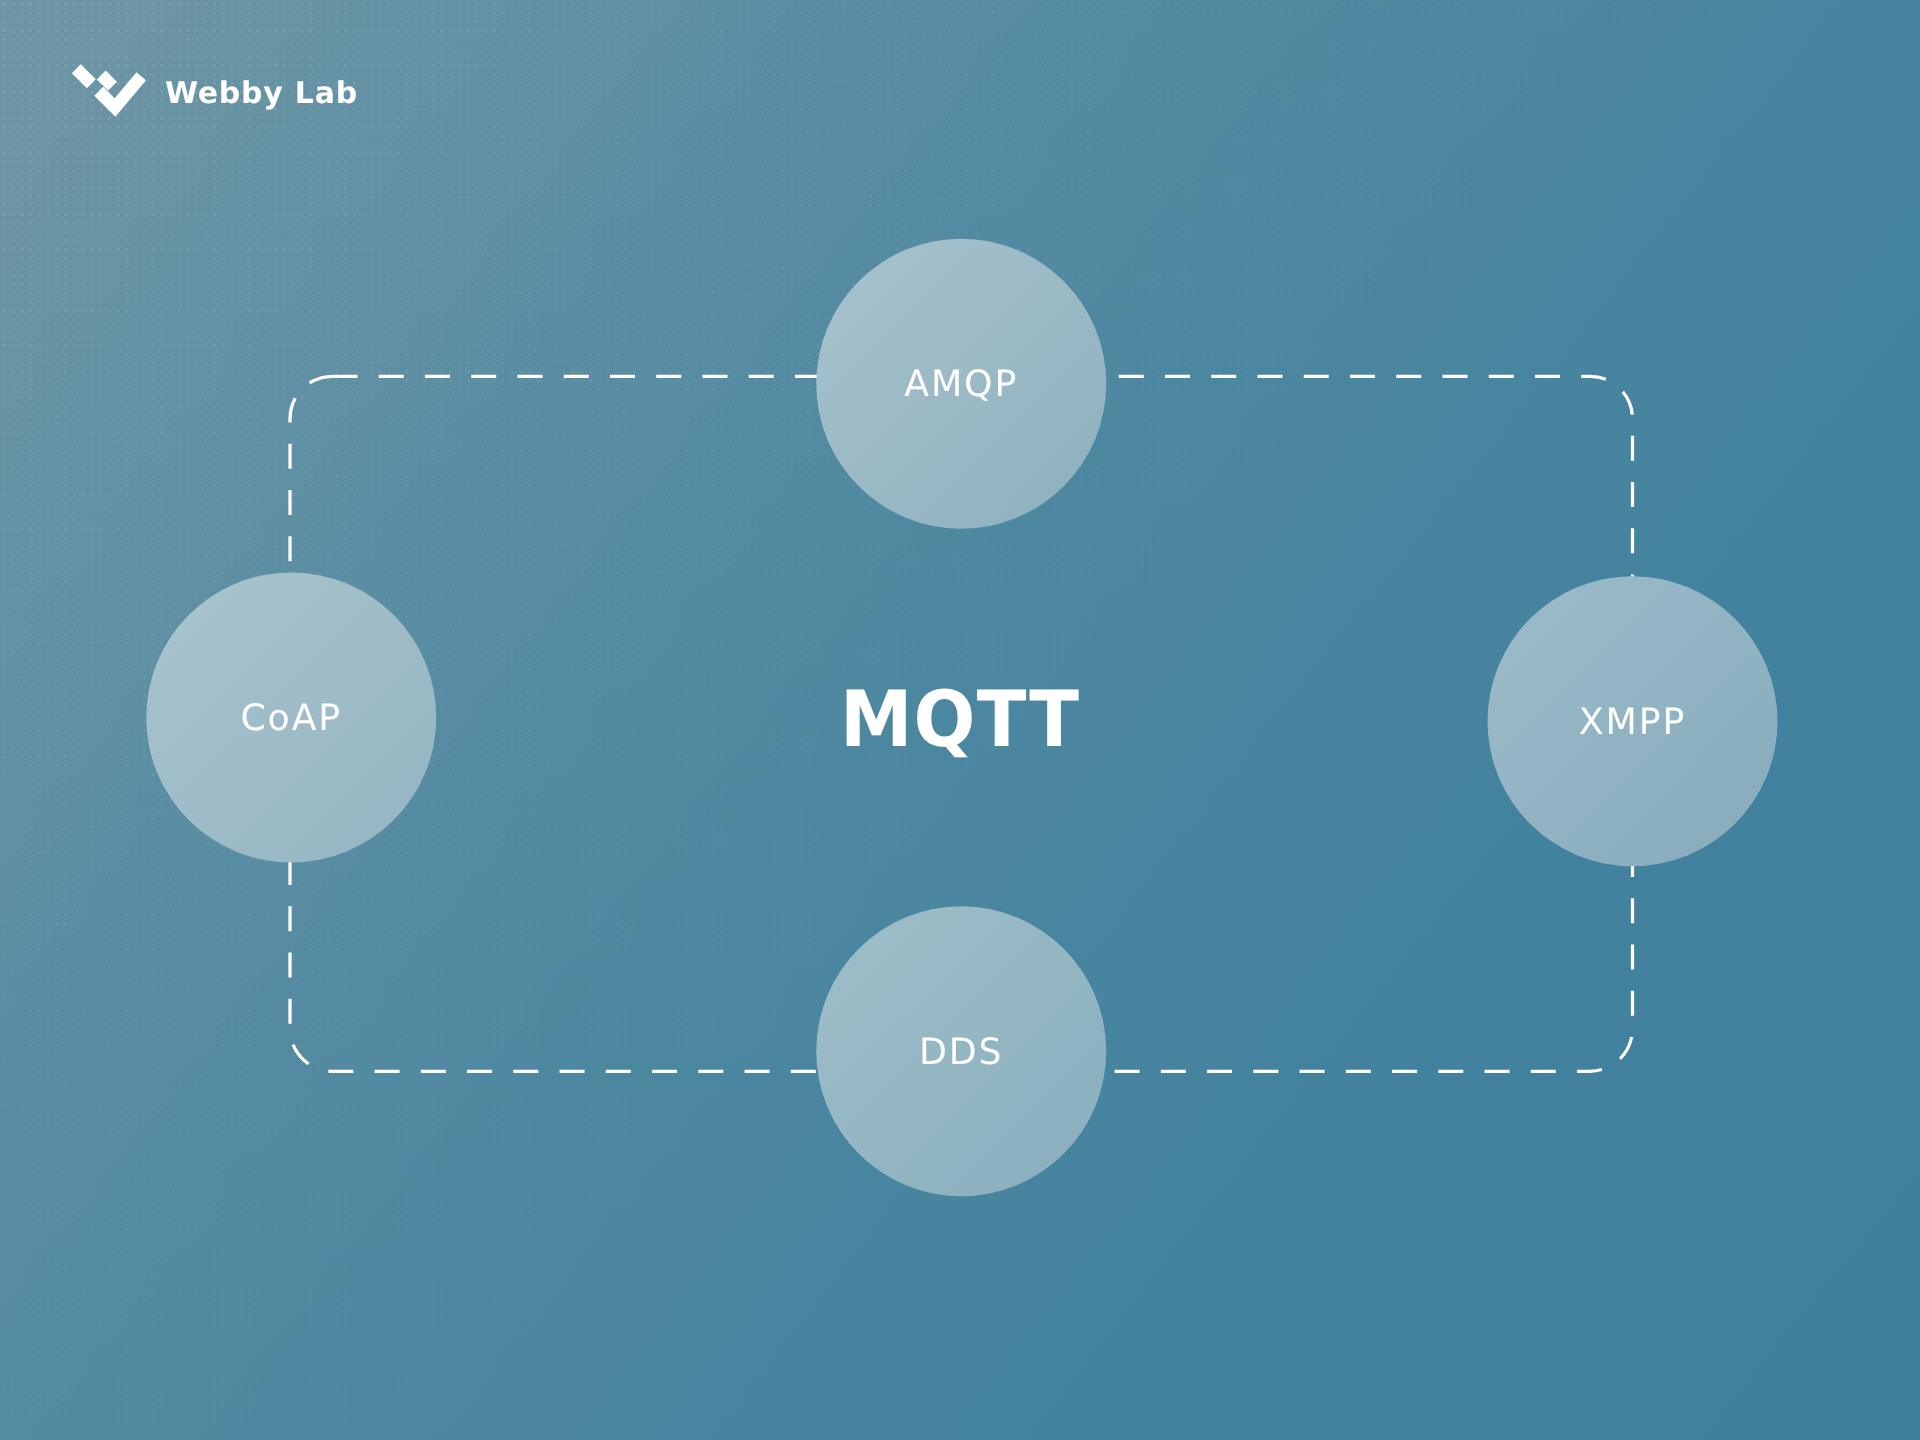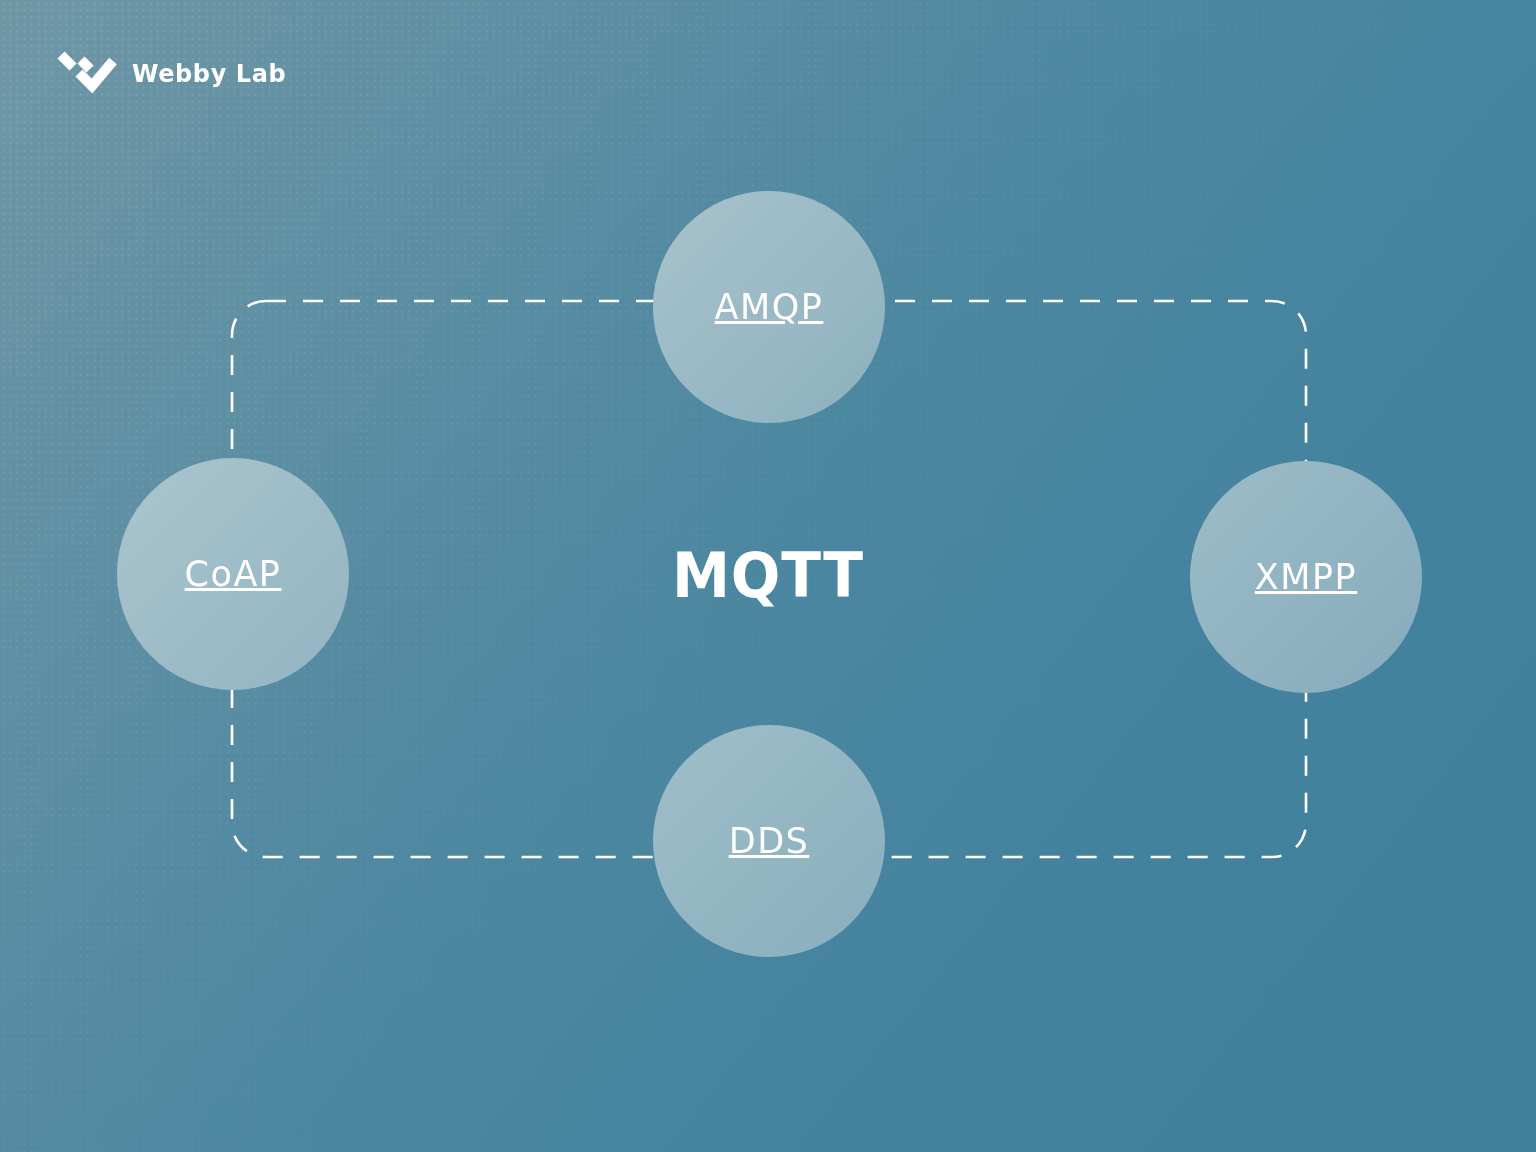--- a/index.html
+++ b/index.html
@@ -58,24 +58,23 @@
     position: absolute;
     width: 232px;
     height: 232px;
     border-radius: 50%;
     display: flex;
     align-items: center;
     justify-content: center;
   }
   .node-label {
     color: #ffffff;
-    font-size: 35px;
+    font-size: 29px;
     letter-spacing: 1.5px;
     font-family: "DejaVu Sans", "Liberation Sans", sans-serif;
-    text-decoration: underline;
   }
   .node-amqp { left: 653px; top: 191px; background: linear-gradient(135deg, #a7c3cd 0%, #8db0be 100%); }
   .node-coap { left: 117px; top: 458px; background: linear-gradient(135deg, #aac5ce 0%, #92b4c1 100%); }
   .node-xmpp { left: 1190px; top: 461px; background: linear-gradient(135deg, #9dbcc8 0%, #86abbc 100%); }
   .node-dds  { left: 653px; top: 725px; background: linear-gradient(135deg, #9fbec9 0%, #89aebd 100%); text-align: right; }
 
   
   .center-label {
     position: absolute;
     left: 768px;

